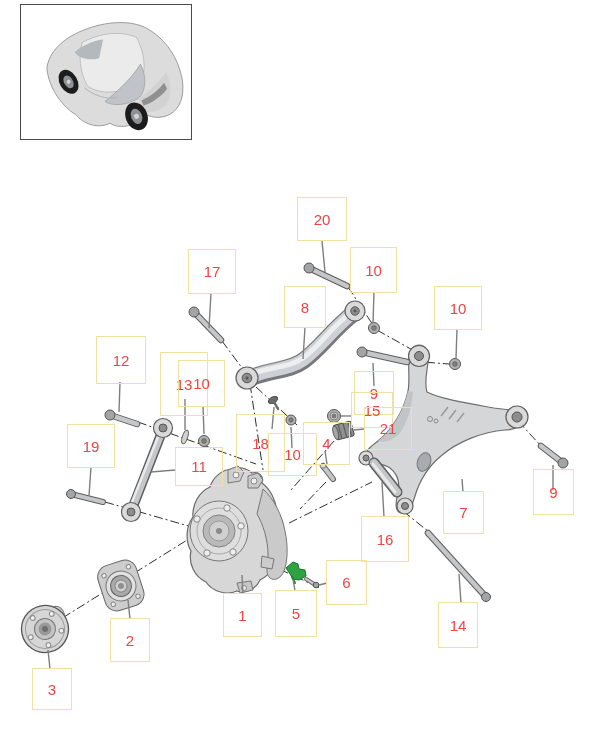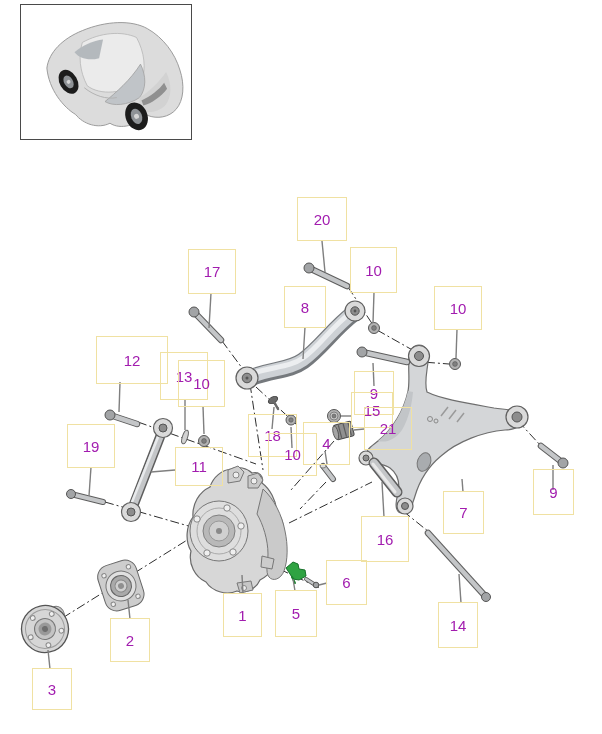--- a/index.html
+++ b/index.html
@@ -4,21 +4,21 @@
 <style>
   html,body{margin:0;padding:0;background:#ffffff;}
   body{width:602px;height:734px;position:relative;overflow:hidden;
        font-family:"Liberation Sans", sans-serif;}
   .stage{position:absolute;left:0;top:0;width:602px;height:734px;background:#fff;}
   .car-box{position:absolute;left:20px;top:4px;width:172px;height:136px;
            border:1px solid #4a4a4a;background:#fff;box-sizing:border-box;}
   .diagram-svg{position:absolute;left:0;top:0;}
   .plabel{position:absolute;box-sizing:border-box;border:1px solid #f0e1a2;
           display:flex;align-items:center;justify-content:center;
-          font-size:15px;color:#a21caf;background:transparent;cursor:pointer;}
+          font-size:15px;color:#ef4444;background:transparent;cursor:pointer;}
   
   .ax{stroke:#2e2e2e;stroke-width:1;fill:none;stroke-dasharray:9 3 2 3;}
   .ld{stroke:#7f7f7f;stroke-width:1.4;fill:none;}
   .bO{stroke:#5e5e5e;stroke-linecap:round;fill:none;}
   .bS{stroke:#c4c6c8;stroke-linecap:round;fill:none;}
   .bH{fill:#a2a4a6;stroke:#555;stroke-width:1;}
   .buO{fill:#dadada;stroke:#616161;stroke-width:1.2;}
   .buI{fill:#8d8d8d;stroke:#555;stroke-width:1;}
   .ntO{fill:#b2b2b2;stroke:#565656;stroke-width:1;}
   .ntI{fill:#7f7f7f;stroke:#555;stroke-width:.6;}
@@ -288,39 +288,39 @@
       </div>
     <div class="plabel" style="left:350px;top:247px;width:47px;height:46px">
         <span>10</span>
       </div>
     <div class="plabel" style="left:284px;top:286px;width:42px;height:42px">
         <span>8</span>
       </div>
     <div class="plabel" style="left:434px;top:286px;width:48px;height:44px">
         <span>10</span>
       </div>
-    <div class="plabel" style="left:96px;top:336px;width:72px;height:48px">
+    <div class="plabel" style="left:96px;top:336px;width:50px;height:48px">
         <span>12</span>
       </div>
-    <div class="plabel" style="left:160px;top:352px;width:48px;height:48px">
+    <div class="plabel" style="left:160px;top:352px;width:48px;height:64px">
         <span>13</span>
       </div>
     <div class="plabel" style="left:178px;top:360px;width:47px;height:47px">
         <span>10</span>
       </div>
     <div class="plabel" style="left:354px;top:371px;width:40px;height:44px">
         <span>9</span>
       </div>
     <div class="plabel" style="left:351px;top:392px;width:42px;height:36px">
         <span>15</span>
       </div>
     <div class="plabel" style="left:364px;top:407px;width:48px;height:43px">
         <span>21</span>
       </div>
-    <div class="plabel" style="left:248px;top:414px;width:49px;height:43px">
+    <div class="plabel" style="left:236px;top:414px;width:49px;height:58px">
         <span>18</span>
       </div>
     <div class="plabel" style="left:268px;top:433px;width:49px;height:43px">
         <span>10</span>
       </div>
     <div class="plabel" style="left:303px;top:422px;width:47px;height:43px">
         <span>4</span>
       </div>
     <div class="plabel" style="left:67px;top:424px;width:48px;height:44px">
         <span>19</span>

